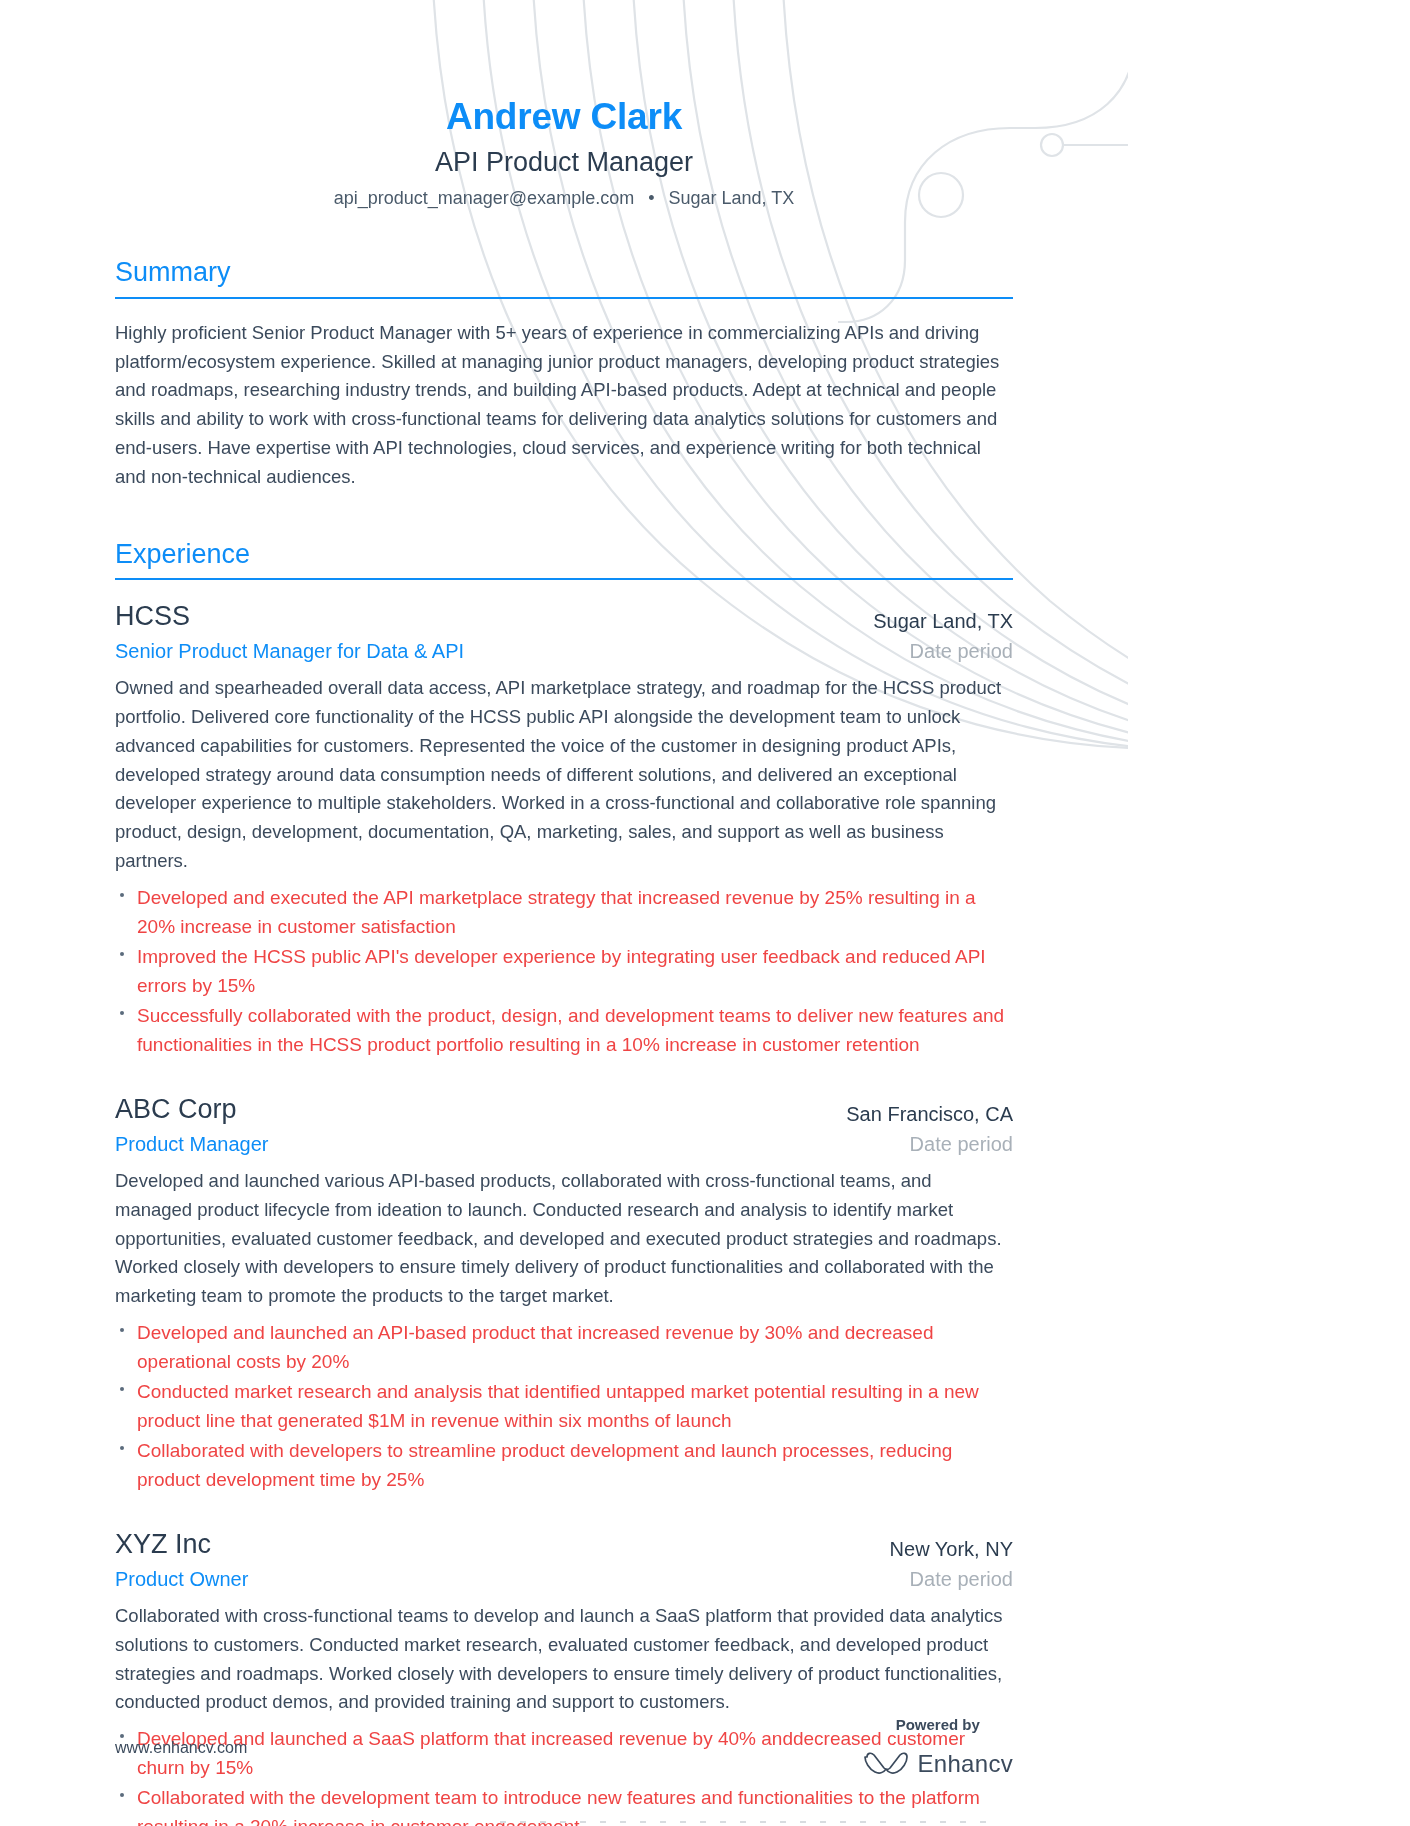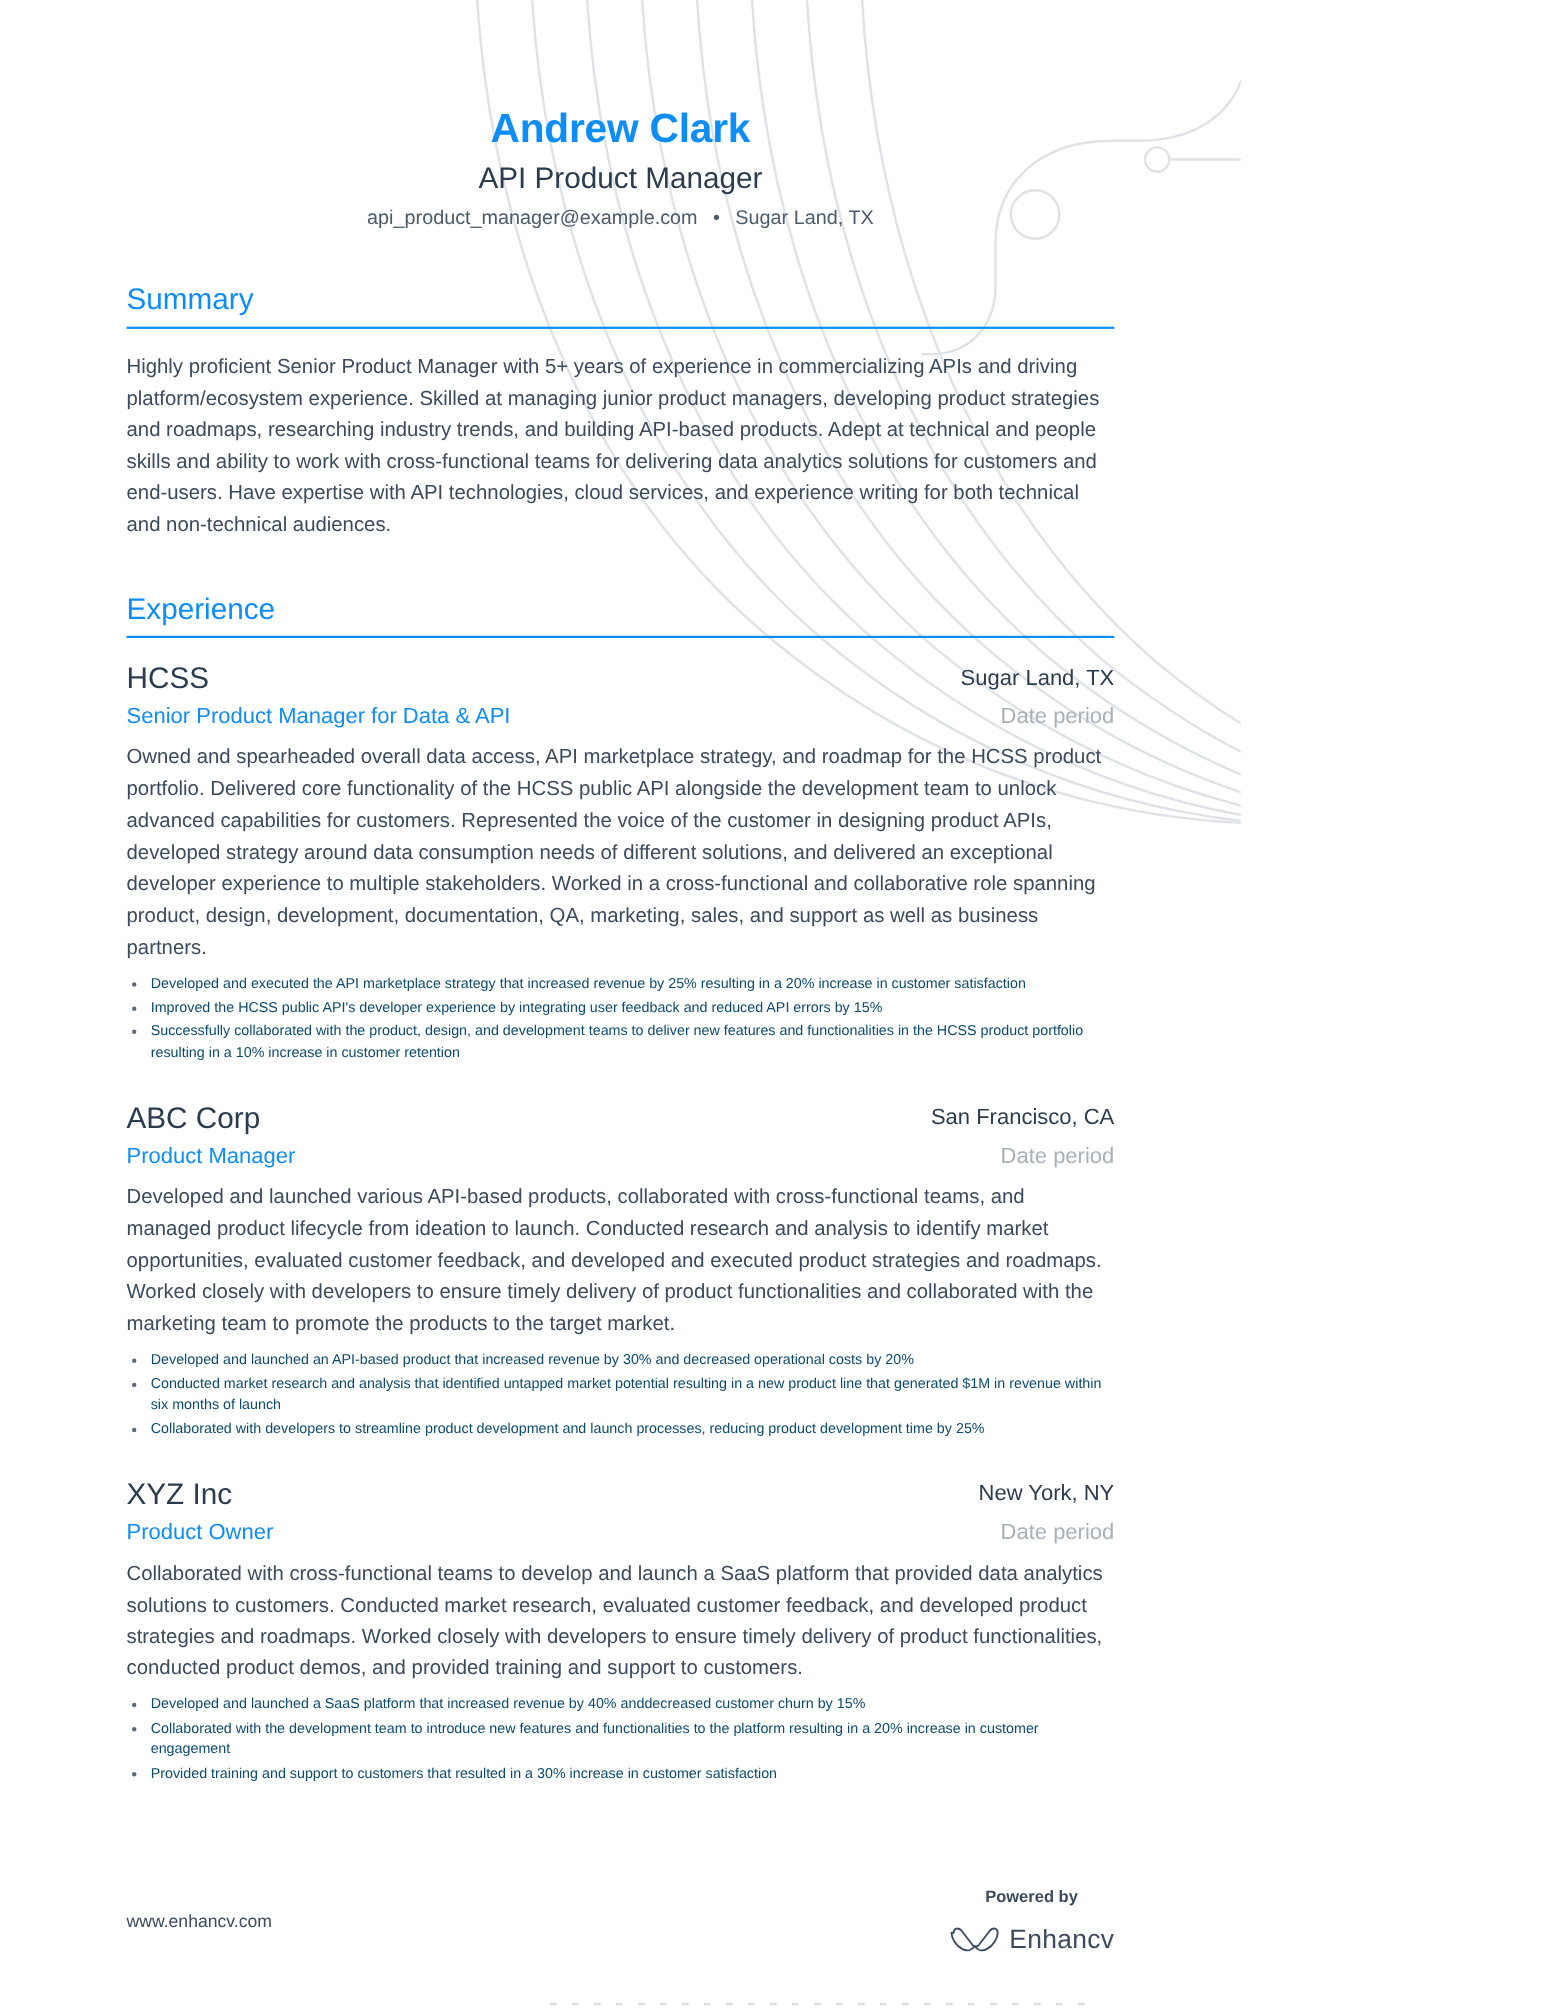--- a/index.html
+++ b/index.html
@@ -95,21 +95,21 @@
   }
 
   
   .exp-entry {
     margin-bottom: 34px;
   }
   .exp-entry:last-child { margin-bottom: 16px; }
   .exp-row {
     display: flex;
     justify-content: space-between;
-    align-items: center;
+    align-items: flex-end;
     gap: 6px;
   }
   .company {
     font-size: 27px;
     color: #2b3c4f;
     font-weight: 400;
     line-height: 1.25;
   }
   .location {
     font-size: 20px;
@@ -143,23 +143,23 @@
     color: #3b4a5c;
   }
   ul.bullets {
     list-style: none;
     margin: 8px 0 0 0;
     padding: 0;
   }
   ul.bullets li {
     position: relative;
     padding-left: 22px;
-    font-size: 13px;
+    font-size: 19px;
     line-height: 1.5;
-    color: #0c4a6e;
+    color: #ef4444;
     margin-bottom: 2px;
   }
   ul.bullets li::before {
     content: "";
     position: absolute;
     left: 5px;
     top: 9px;
     width: 4px;
     height: 4px;
     border-radius: 50%;

